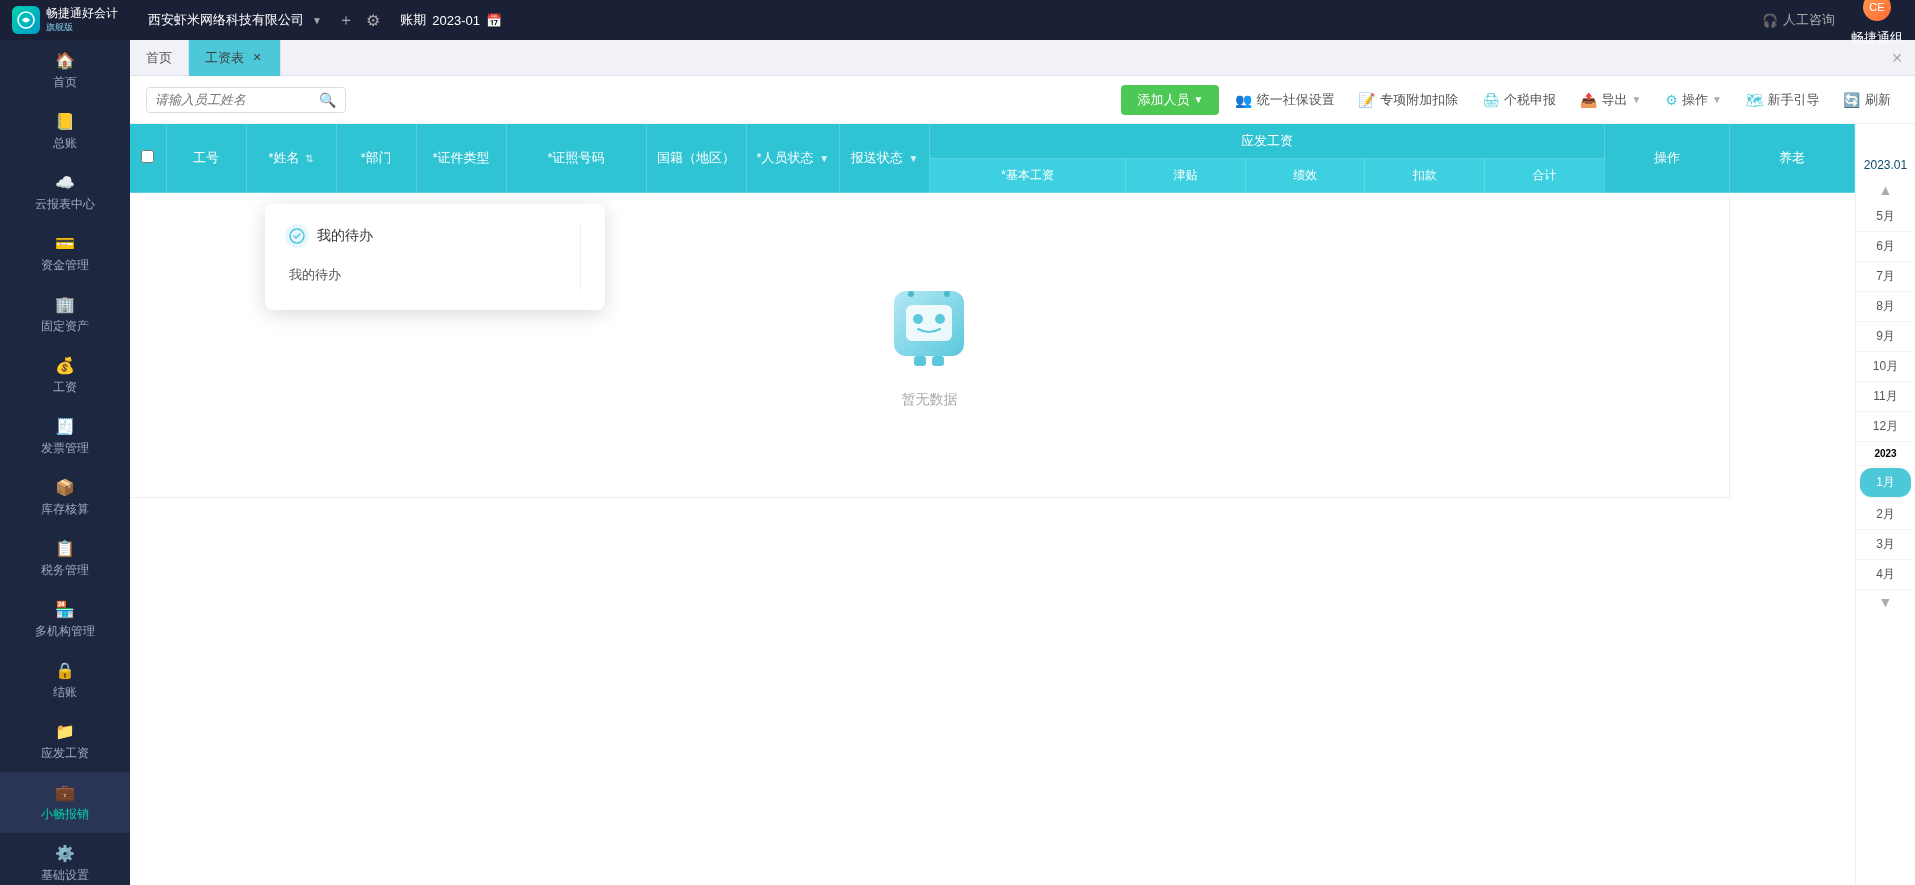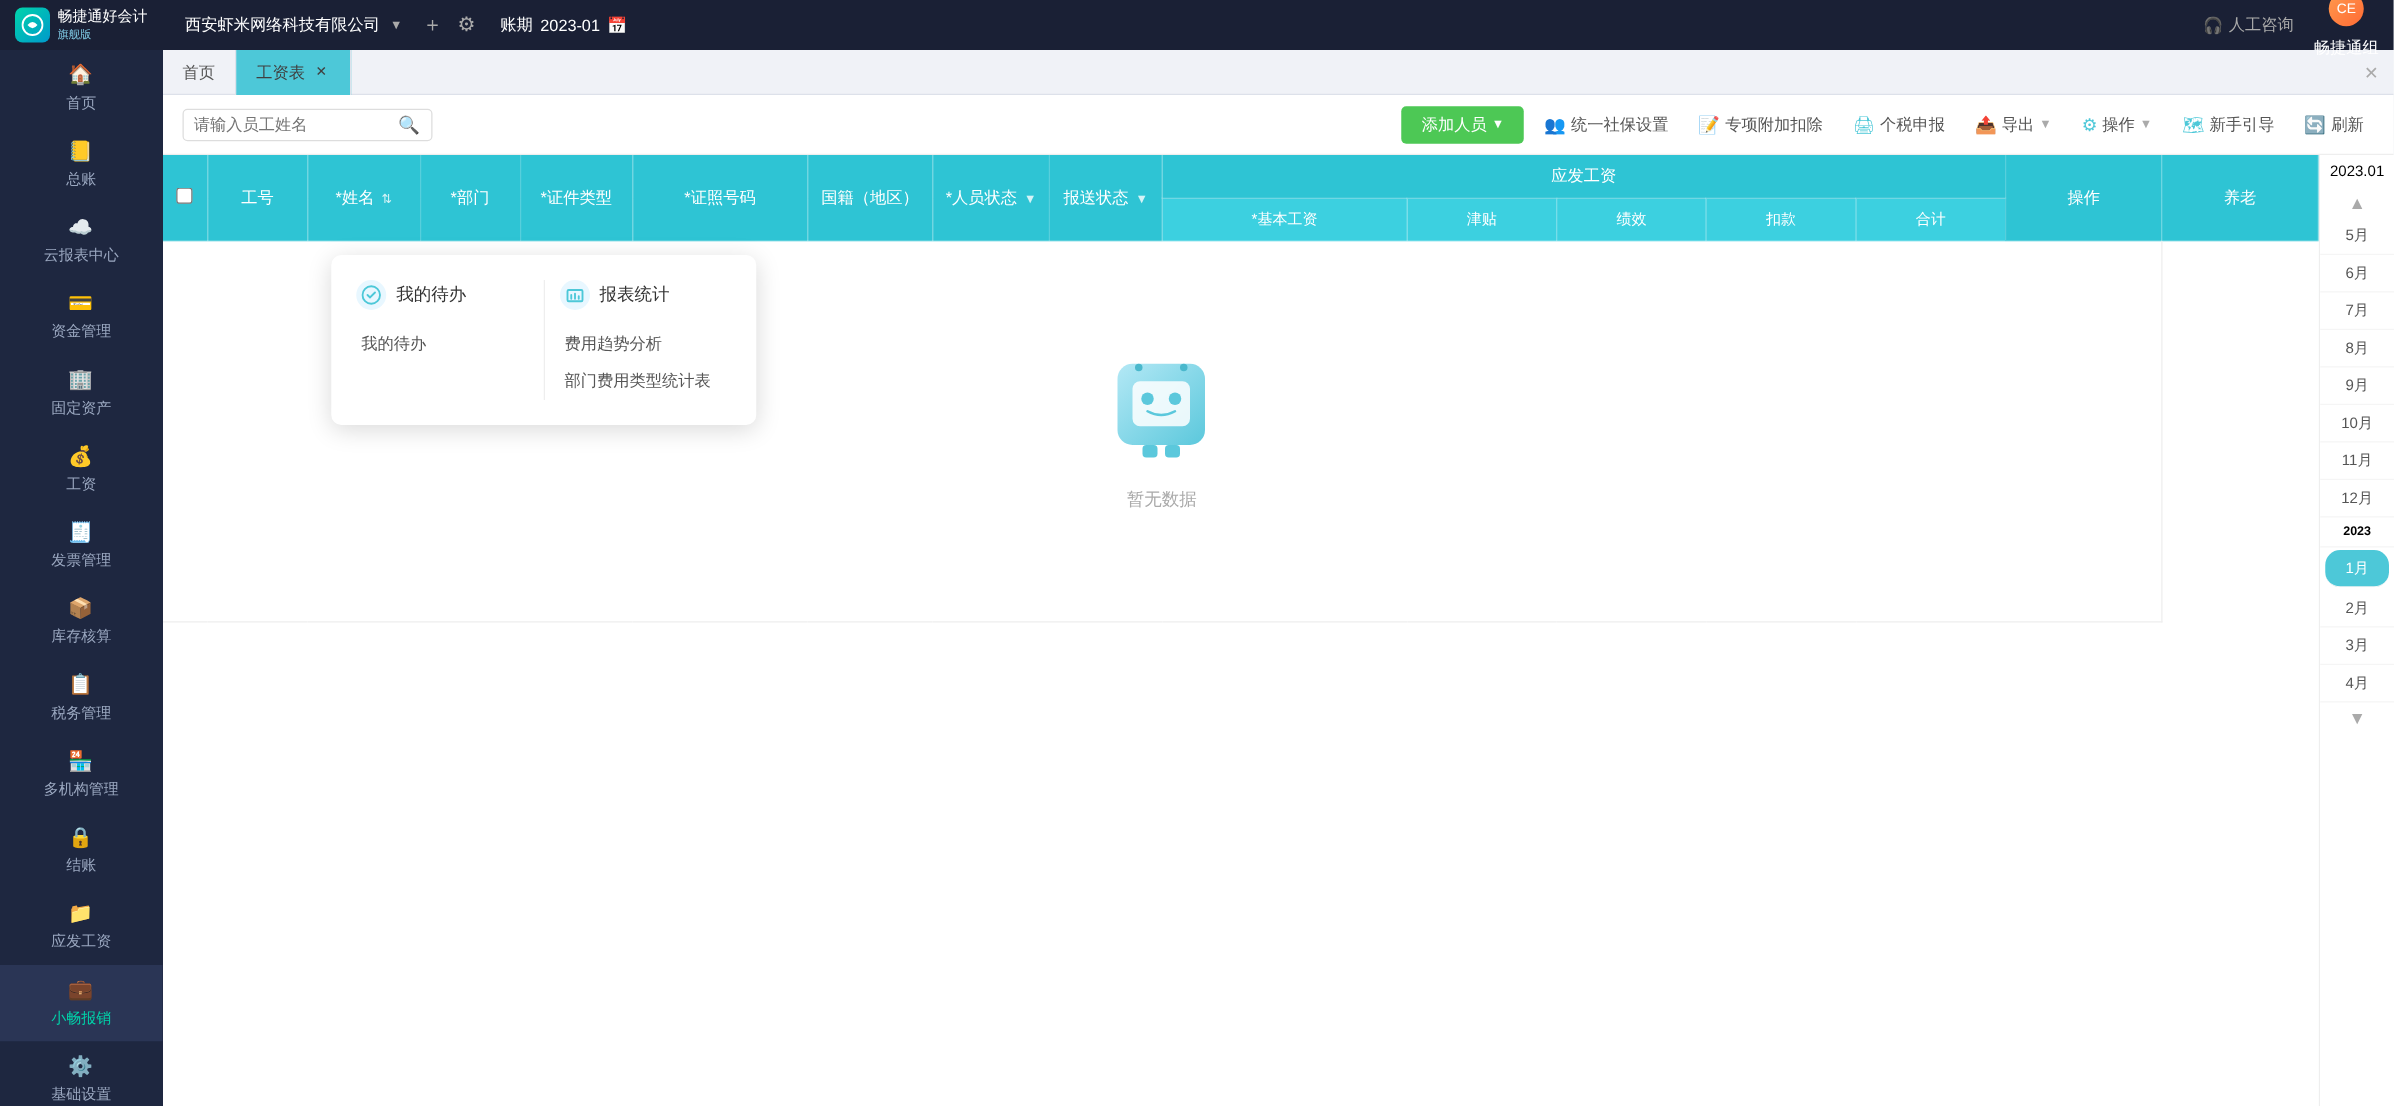--- a/index.html
+++ b/index.html
@@ -155,20 +155,21 @@
     .search-input-wrap {
       display: flex; align-items: center;
       border: 1px solid #ddd; border-radius: 4px;
       padding: 4px 8px; gap: 4px;
       background: white;
       width: 200px;
     }
     .search-input-wrap input {
       border: none; outline: none; font-size: 13px; width: 160px;
       color: #4c1d95;
+      font-style: italic;
     }
     .search-icon-btn { color: #999; cursor: pointer; font-size: 14px; }
 
     .spacer { flex: 1; }
 
     .add-person-btn {
       background: #4dc855;
       color: white;
       border: none;
       border-radius: 4px;
@@ -316,22 +317,23 @@
     }
     .year-panel-item.year-label {
       color: #000000; font-weight: bold; font-size: 10px;
       background: none;
     }
     .year-panel-nav {
       font-size: 14px; color: #aaa; cursor: pointer;
       padding: 4px;
     }
     .year-panel-title {
-      font-size: 12px; color: #000000; padding: 6px 4px;
+      font-size: 12px; color: #0c4a6e; padding: 6px 4px;
       text-align: center;
+      margin-top: 28px;
     }
   </style>
 </head>
 <body>
 
 <div class="top-header">
   <div class="logo-area">
     <div class="logo-icon">
       <svg width="18" height="18" viewBox="0 0 18 18">
           <circle cx="9" cy="9" r="8" fill="none" stroke="white" stroke-width="1.5"></circle>
@@ -618,34 +620,17 @@
                 <path d="M5 8 L7 10 L11 6" stroke="#4dc8d8" stroke-width="1.5" fill="none" stroke-linecap="round"></path>
               </svg>
             </div>
             <span>我的待办</span>
           </div>
           <div class="popup-item">
             <span>我的待办</span>
           </div>
         </div>
         <div class="popup-divider"></div>
-        <div class="popup-col">
-          <div class="popup-col-header reports">
-            <div class="ph-icon">
-              <svg width="16" height="16" viewBox="0 0 16 16">
-                <rect x="2" y="4" width="12" height="9" rx="1" fill="none" stroke="#4dc8d8" stroke-width="1.5"></rect>
-                <path d="M5 11 L5 8 M8 11 L8 7 M11 11 L11 9" stroke="#4dc8d8" stroke-width="1.5" stroke-linecap="round"></path>
-              </svg>
-            </div>
-            <span>报表统计</span>
-          </div>
-          <div class="popup-item">
-            <span>费用趋势分析</span>
-          </div>
-          <div class="popup-item">
-            <span>部门费用类型统计表</span>
-          </div>
-        </div>
       </div>
 
     </div>
   </div>
 </div>
 
 </body></html>

